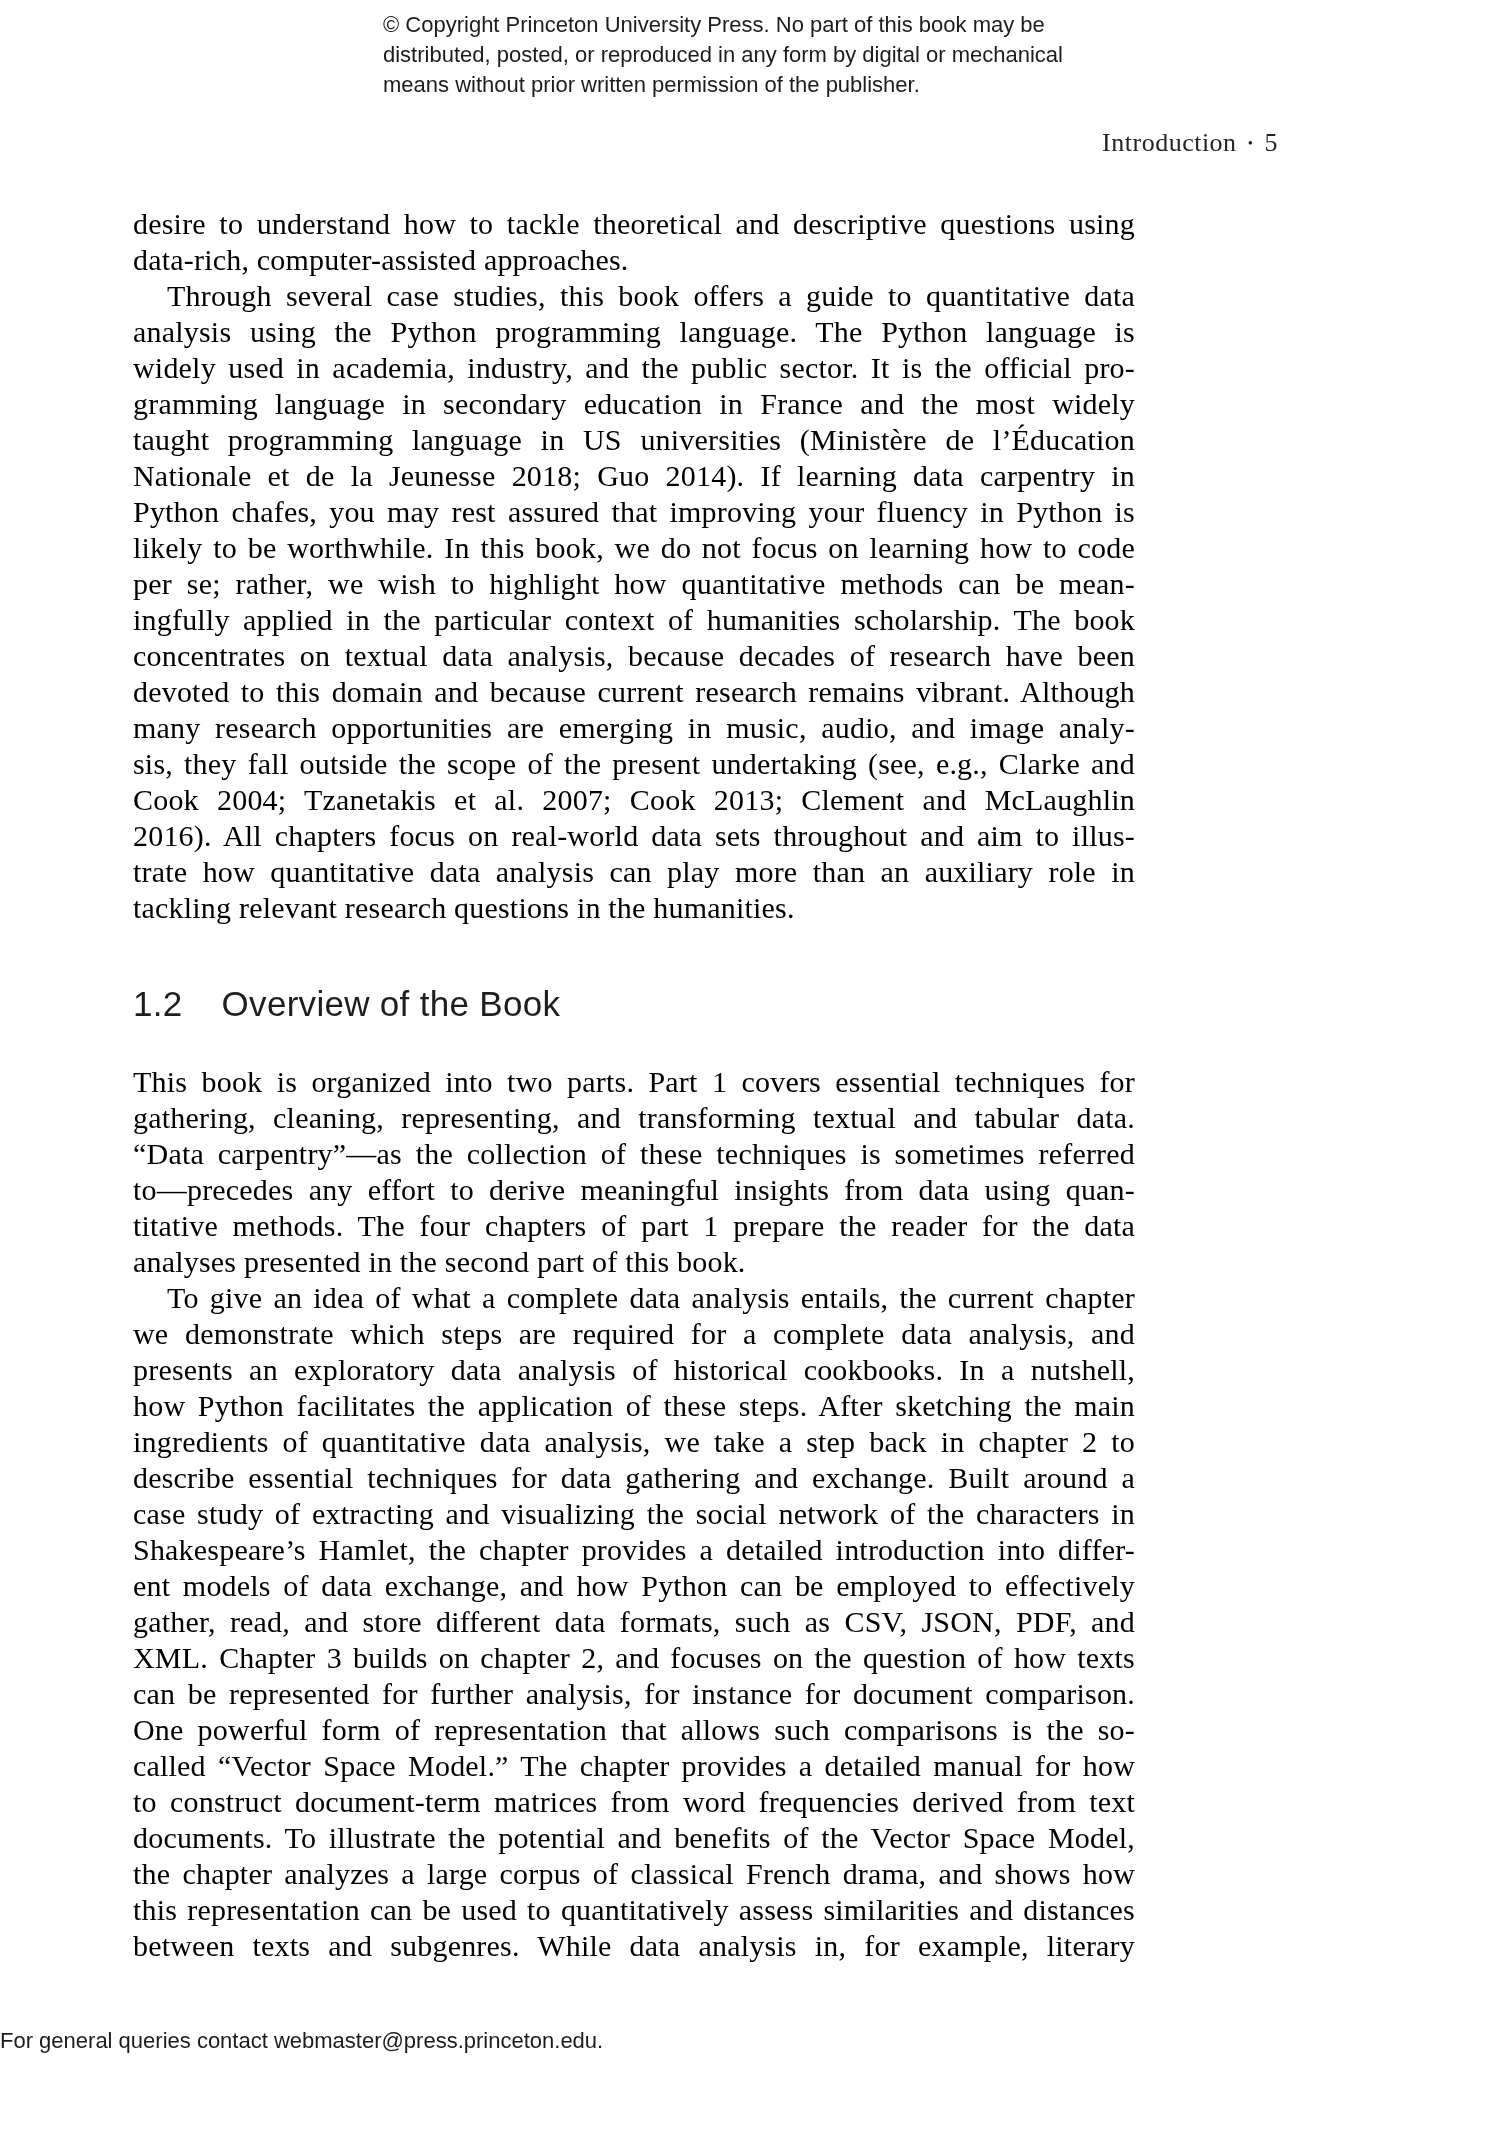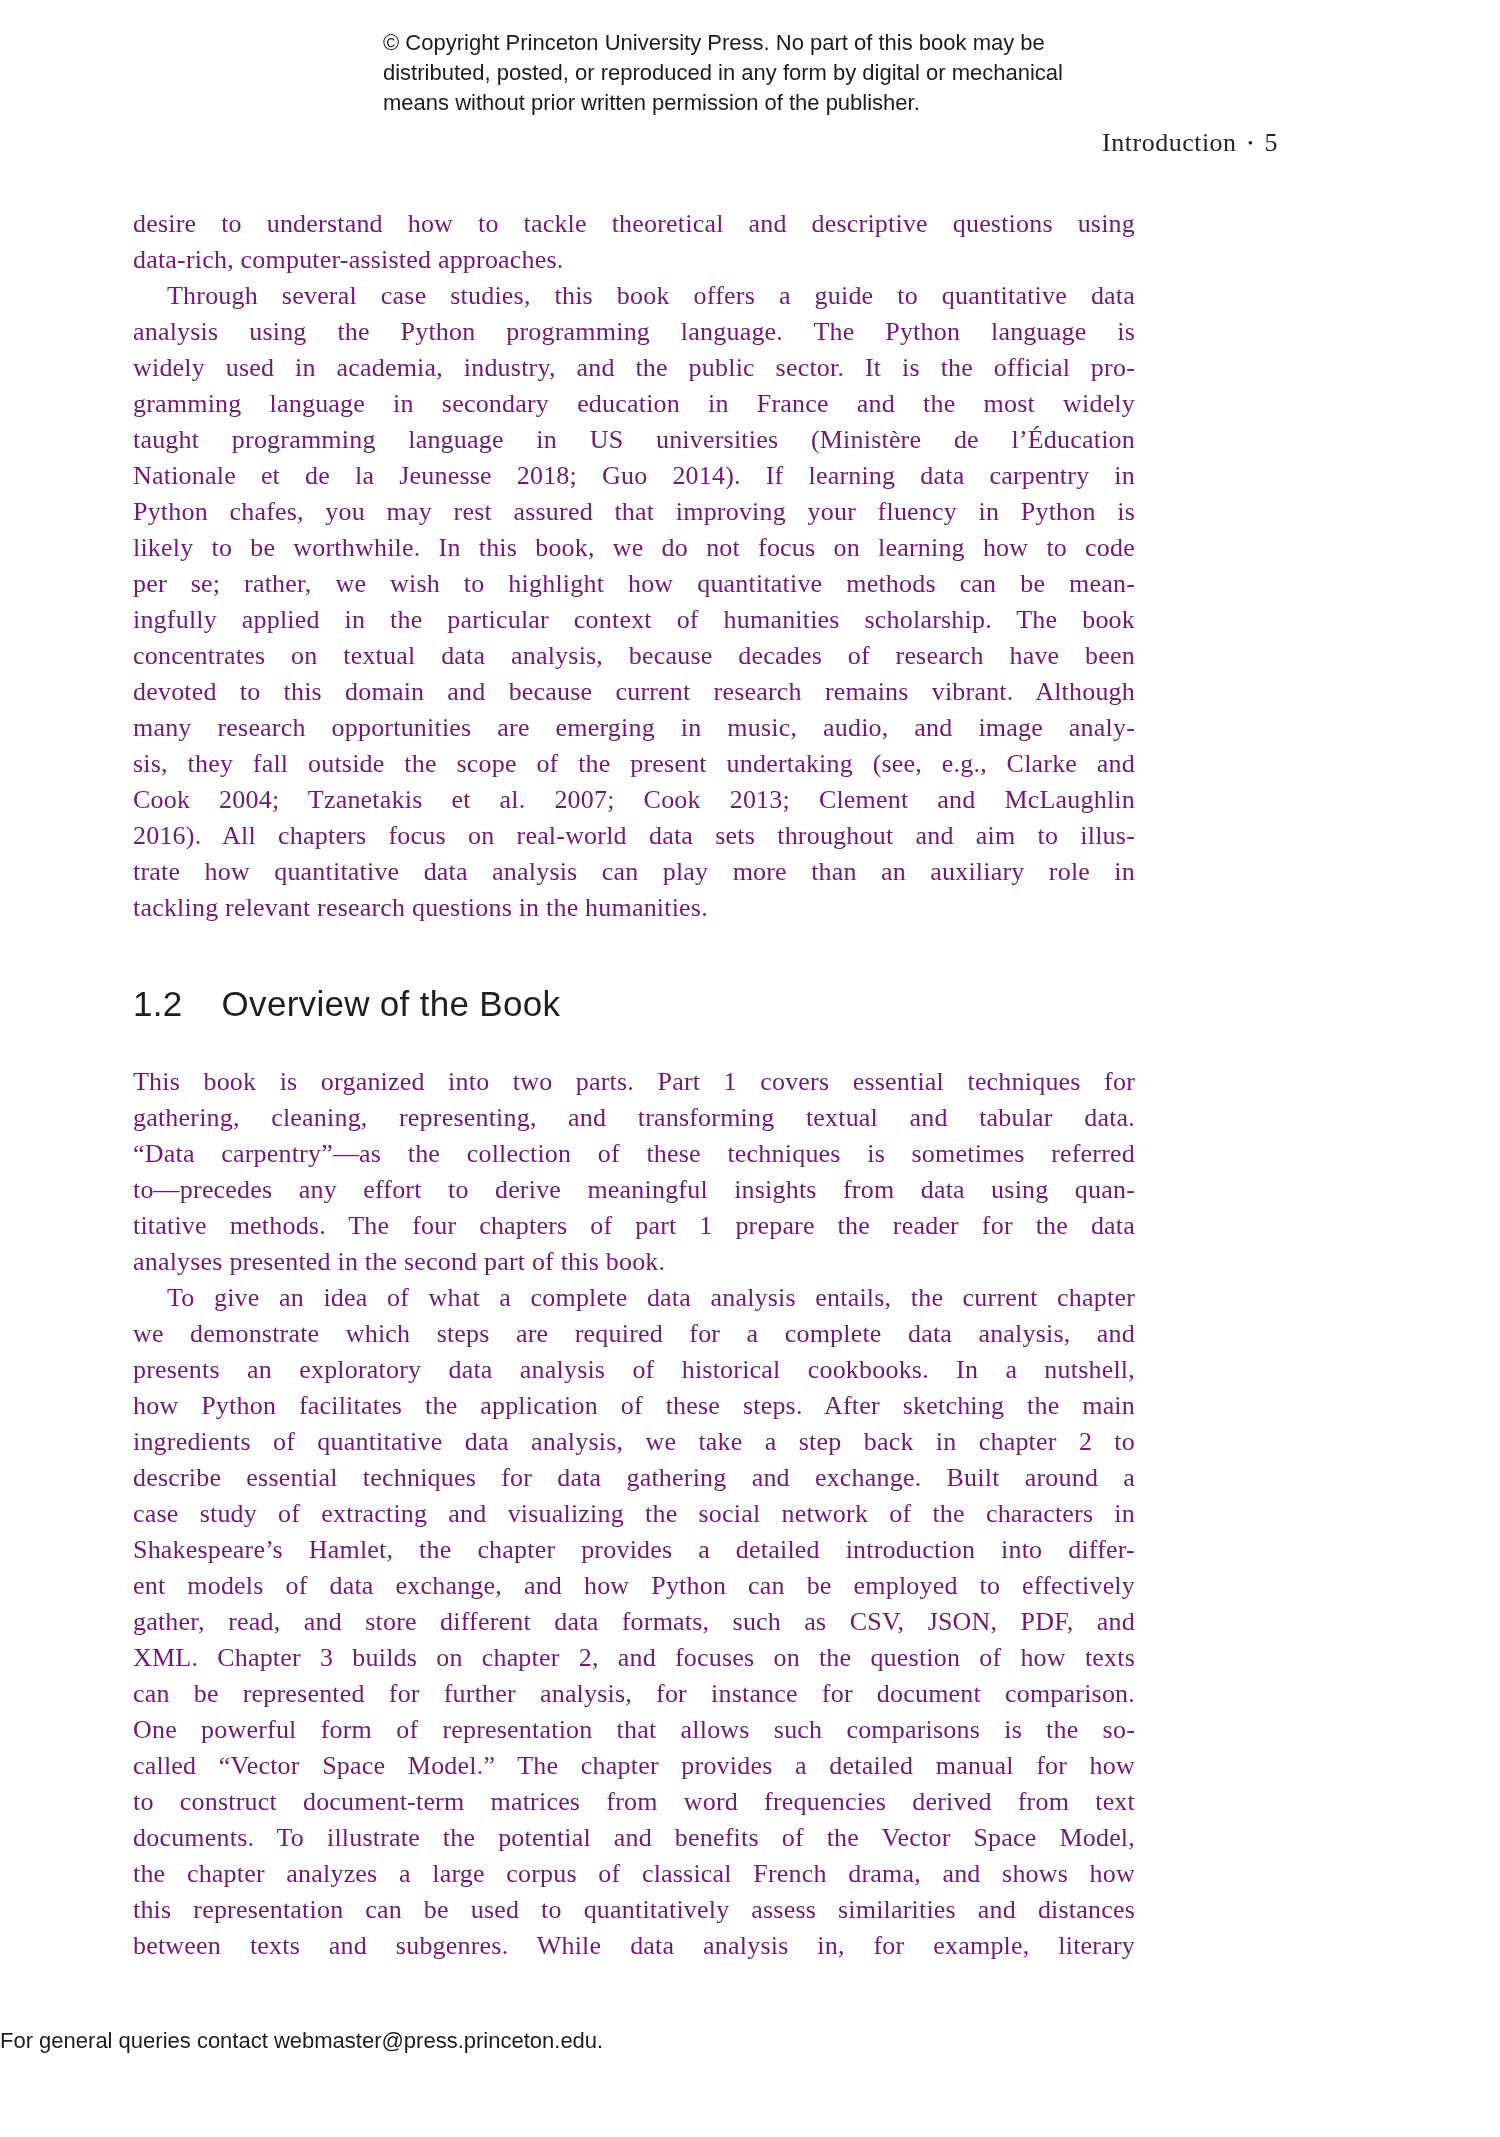--- a/index.html
+++ b/index.html
@@ -7,21 +7,21 @@
     position: relative;
     width: 1500px;
     height: 2137px;
     background: #ffffff;
     overflow: hidden;
     font-family: "Liberation Serif", "DejaVu Serif", serif;
   }
   .copyright {
     position: absolute;
     left: 383px;
-    top: 28px;
+    top: 10px;
     width: 760px;
     font-family: "Liberation Sans", "DejaVu Sans", sans-serif;
     font-size: 22px;
     line-height: 30px;
     color: #1c1c1c;
     text-align: left;
   }
   .copyright div { white-space: nowrap; }
   .running-head {
     position: absolute;
@@ -35,23 +35,23 @@
   }
   .running-head .sep {
     font-size: 15px;
     margin: 0 11px;
     vertical-align: 3px;
   }
   .body-block {
     position: absolute;
     left: 133px;
     width: 1002px;
-    font-size: 26px;
+    font-size: 30px;
     line-height: 36px;
-    color: #701a75;
+    color: #000000;
     letter-spacing: 0.2px;
   }
   #body1 { top: 206px; }
   #body2 { top: 1064px; }
   .bodyline { width: 100%; }
   .line-just { text-align: justify; text-align-last: justify; }
   .line-left { text-align: left; }
   .line-indent { text-indent: 34px; }
   .italic { }
   .section-heading {

